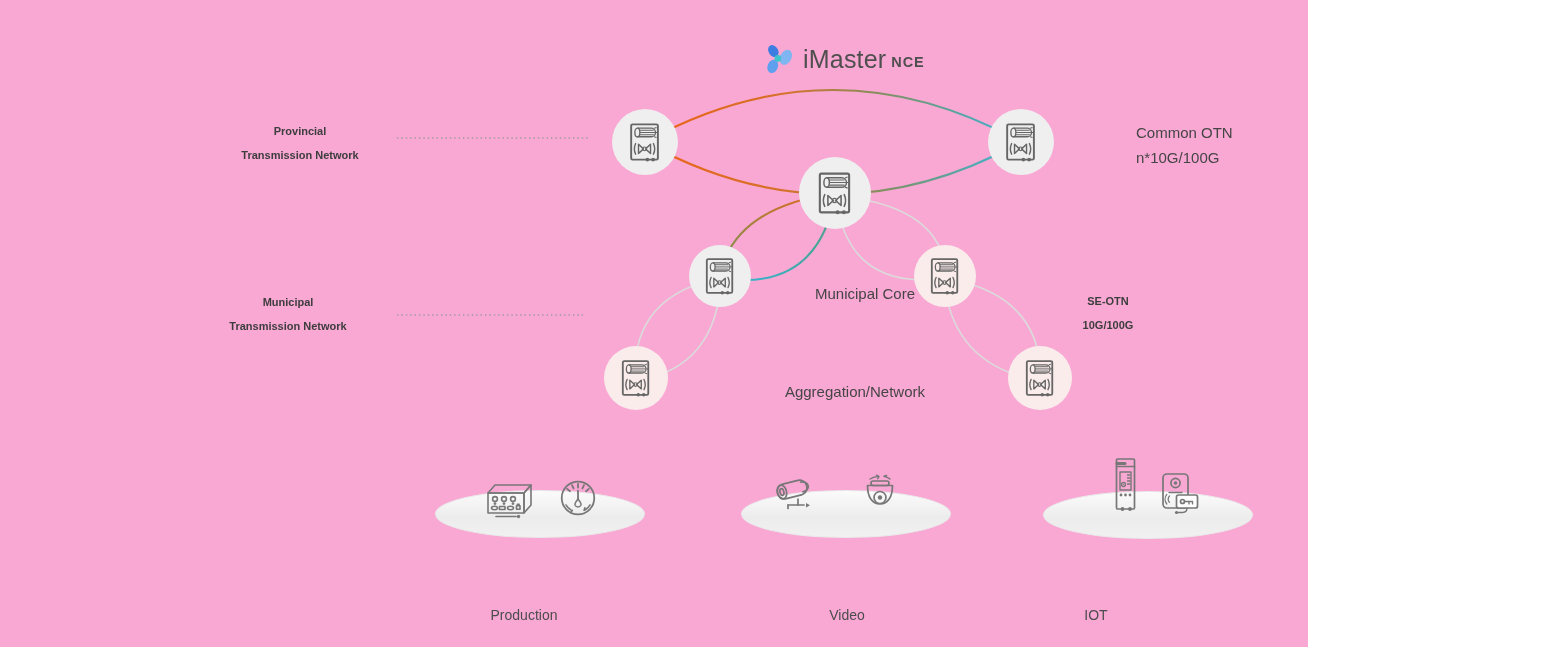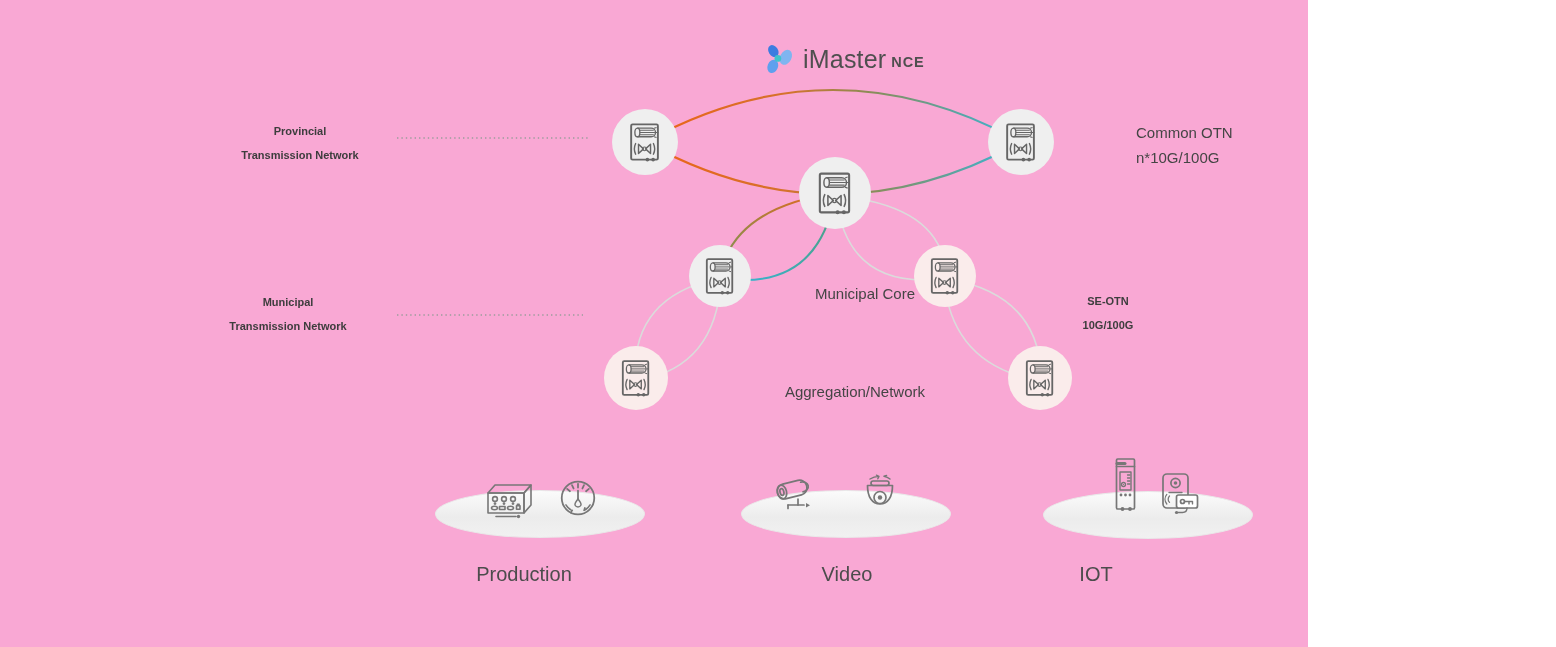--- a/index.html
+++ b/index.html
@@ -17,21 +17,21 @@
   .lbl.reg{font-weight:normal;font-size:15px;line-height:25px;color:#454545;}
   .lbl.center{text-align:right;}
   
   .logo{position:absolute;left:762px;top:42px;display:flex;align-items:center;}
   .logo .brand{font-size:25px;font-weight:500;color:#4f4f4f;margin-left:7px;letter-spacing:0.2px;}
   .logo .suffix{font-size:14.5px;font-weight:600;color:#4f4f4f;margin-left:5px;margin-top:5px;letter-spacing:0.8px;}
   
   .platform-ellipse{position:absolute;width:208px;height:46px;border-radius:50%;
      background:linear-gradient(180deg,#fbfbfb 0%,#ececec 58%,#f1f1f1 100%);
      border:1px solid #e9e9e9;}
-  .platform-label{position:absolute;width:160px;text-align:center;font-size:20px;color:#4c4c4c;}
+  .platform-label{position:absolute;width:160px;text-align:center;font-size:14px;color:#4c4c4c;margin-top:44px;}
   .picon{position:absolute;}
   .picon svg{display:block;}
 </style>
 </head>
 <body>
 
 <div class="canvas">
 
   <svg class="wires" width="1556" height="647" viewBox="0 0 1556 647">
     <defs>

